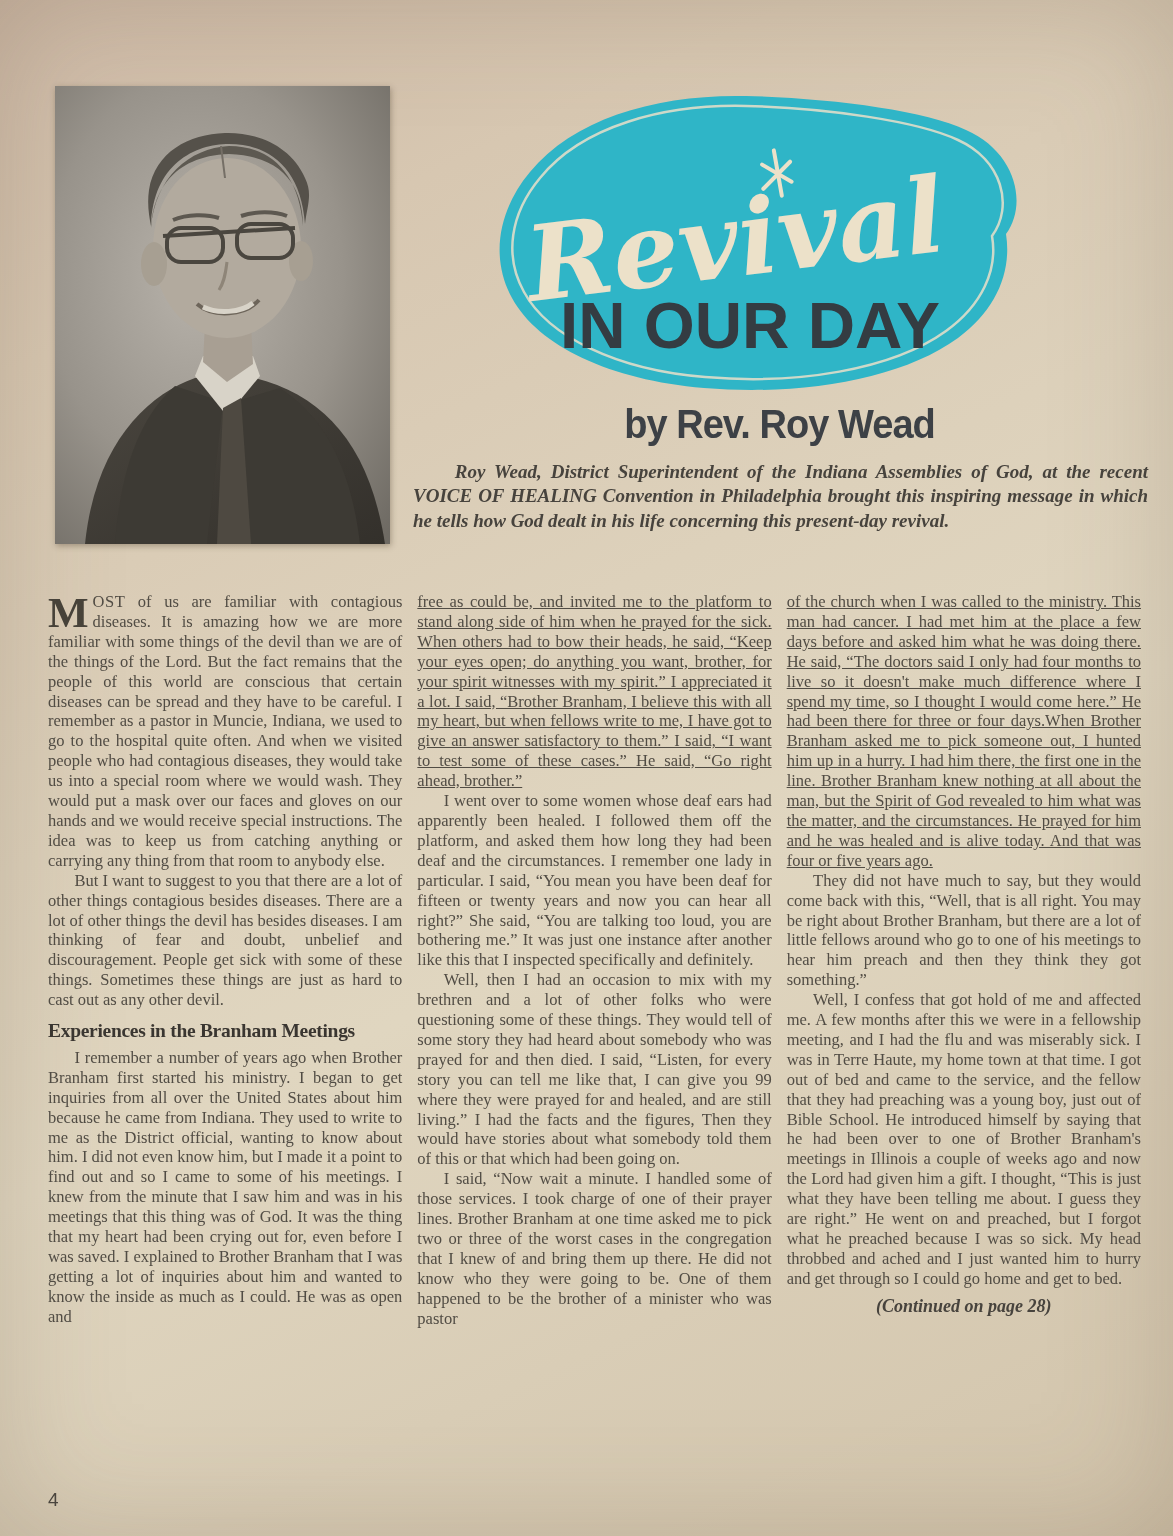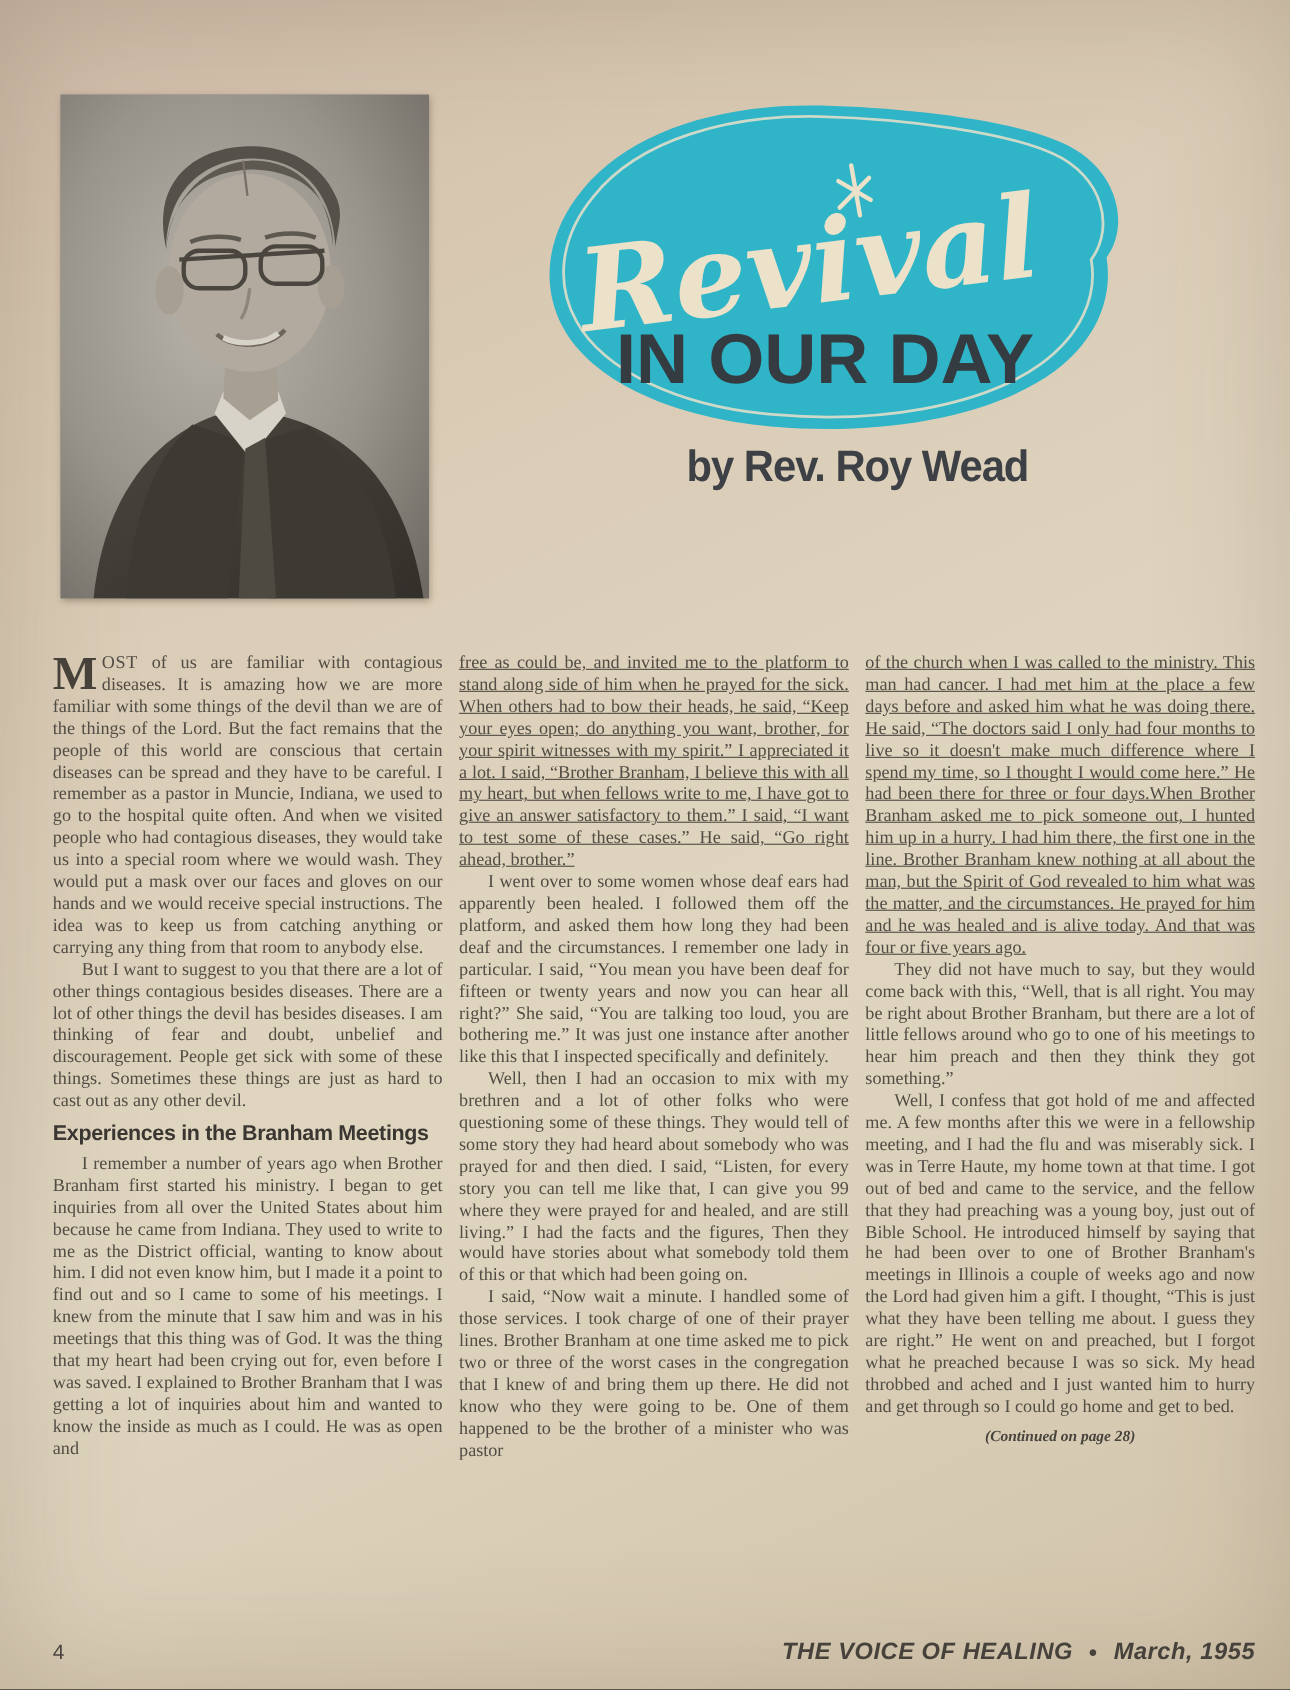--- a/index.html
+++ b/index.html
@@ -59,30 +59,30 @@
   .para.noindent{text-indent:0;text-decoration:underline;}
   .dropcap{
     float:left;
     font-size:43px;line-height:.82;
     font-weight:bold;color:#474239;
     padding:3px 4px 0 0;
   }
   .lead{letter-spacing:.5px;font-family:Liberation Serif, serif;}
   .para:has(.dropcap){text-indent:0;}
   .col-heading{
-    font-family:Liberation Sans, sans-serif;
+    font-family:Liberation Serif, serif;
     font-weight:bold;font-size:19.5px;letter-spacing:-.3px;
     color:#3a3631;
     margin:11px 0 7px 0 !important;
     text-align:left;
   }
   .continued{
     text-align:center;
     font-style:italic;font-weight:bold;
-    font-size:14px;
+    font-size:18px;
     margin-top:8px !important;
     color:#47433d;
   }
   
   .footer{
     position:absolute;left:48px;top:1489px;width:1093px;
     display:flex;justify-content:space-between;align-items:baseline;
   }
   .page-num{font-family:"Liberation Sans",sans-serif;font-size:19px;color:#4a453e;}
   .footer-right{
@@ -158,20 +158,21 @@
         <line x1="-17" y1="12" x2="14" y2="-10"></line>
         <line x1="-14" y1="-12" x2="12" y2="10"></line>
       </g>
 
       <text class="logo-sub" x="272" y="262" text-anchor="middle" font-size="64" fill="#343c42" textLength="380" lengthAdjust="spacingAndGlyphs">IN OUR DAY</text>
     </svg>
   </div>
 
   <div class="byline">by Rev. Roy Wead</div>
 
+  <p class="intro">Roy Wead, District Superintendent of the Indiana Assemblies of God, at the recent VOICE OF HEALING Convention in Philadelphia brought this inspiring message in which he tells how God dealt in his life concerning this present-day revival.</p>
 
   <div class="columns">
     <div class="col">
         <p class="para"><span class="dropcap">M</span><span class="lead">OST</span> of us are familiar with contagious diseases. It is amazing how we are more familiar with some things of the devil than we are of the things of the Lord. But the fact remains that the people of this world are conscious that certain diseases can be spread and they have to be careful. I remember as a pastor in Muncie, Indiana, we used to go to the hospital quite often. And when we visited people who had contagious diseases, they would take us into a special room where we would wash. They would put a mask over our faces and gloves on our hands and we would receive special instructions. The idea was to keep us from catching anything or carrying any thing from that room to anybody else.</p>
         <p class="para">But I want to suggest to you that there are a lot of other things contagious besides diseases. There are a lot of other things the devil has besides diseases. I am thinking of fear and doubt, unbelief and discouragement. People get sick with some of these things. Sometimes these things are just as hard to cast out as any other devil.</p>
         <h3 class="col-heading">Experiences in the Branham Meetings</h3>
         <p class="para">I remember a number of years ago when Brother Branham first started his ministry. I began to get inquiries from all over the United States about him because he came from Indiana. They used to write to me as the District official, wanting to know about him. I did not even know him, but I made it a point to find out and so I came to some of his meetings. I knew from the minute that I saw him and was in his meetings that this thing was of God. It was the thing that my heart had been crying out for, even before I was saved. I explained to Brother Branham that I was getting a lot of inquiries about him and wanted to know the inside as much as I could. He was as open and</p>
       </div>
     <div class="col">
         <p class="para noindent">free as could be, and invited me to the platform to stand along side of him when he prayed for the sick. When others had to bow their heads, he said, “Keep your eyes open; do anything you want, brother, for your spirit witnesses with my spirit.” I appreciated it a lot. I said, “Brother Branham, I believe this with all my heart, but when fellows write to me, I have got to give an answer satisfactory to them.” I said, “I want to test some of these cases.” He said, “Go right ahead, brother.”</p>
@@ -182,18 +183,15 @@
     <div class="col">
         <p class="para noindent">of the church when I was called to the ministry. This man had cancer. I had met him at the place a few days before and asked him what he was doing there. He said, “The doctors said I only had four months to live so it doesn't make much difference where I spend my time, so I thought I would come here.” He had been there for three or four days.When Brother Branham asked me to pick someone out, I hunted him up in a hurry. I had him there, the first one in the line. Brother Branham knew nothing at all about the man, but the Spirit of God revealed to him what was the matter, and the circumstances. He prayed for him and he was healed and is alive today. And that was four or five years ago.</p>
         <p class="para">They did not have much to say, but they would come back with this, “Well, that is all right. You may be right about Brother Branham, but there are a lot of little fellows around who go to one of his meetings to hear him preach and then they think they got something.”</p>
         <p class="para">Well, I confess that got hold of me and affected me. A few months after this we were in a fellowship meeting, and I had the flu and was miserably sick. I was in Terre Haute, my home town at that time. I got out of bed and came to the service, and the fellow that they had preaching was a young boy, just out of Bible School. He introduced himself by saying that he had been over to one of Brother Branham's meetings in Illinois a couple of weeks ago and now the Lord had given him a gift. I thought, “This is just what they have been telling me about. I guess they are right.” He went on and preached, but I forgot what he preached because I was so sick. My head throbbed and ached and I just wanted him to hurry and get through so I could go home and get to bed.</p>
         <p class="continued">(Continued on page 28)</p>
       </div>
   </div>
 
   <div class="footer">
     <span class="page-num">4</span>
-    <span class="footer-right">
-      <span>THE VOICE OF HEALING</span><span class="bullet">●</span><span>March, 1955</span>
-    </span>
   </div>
 
 </div>
 
 </body></html>

